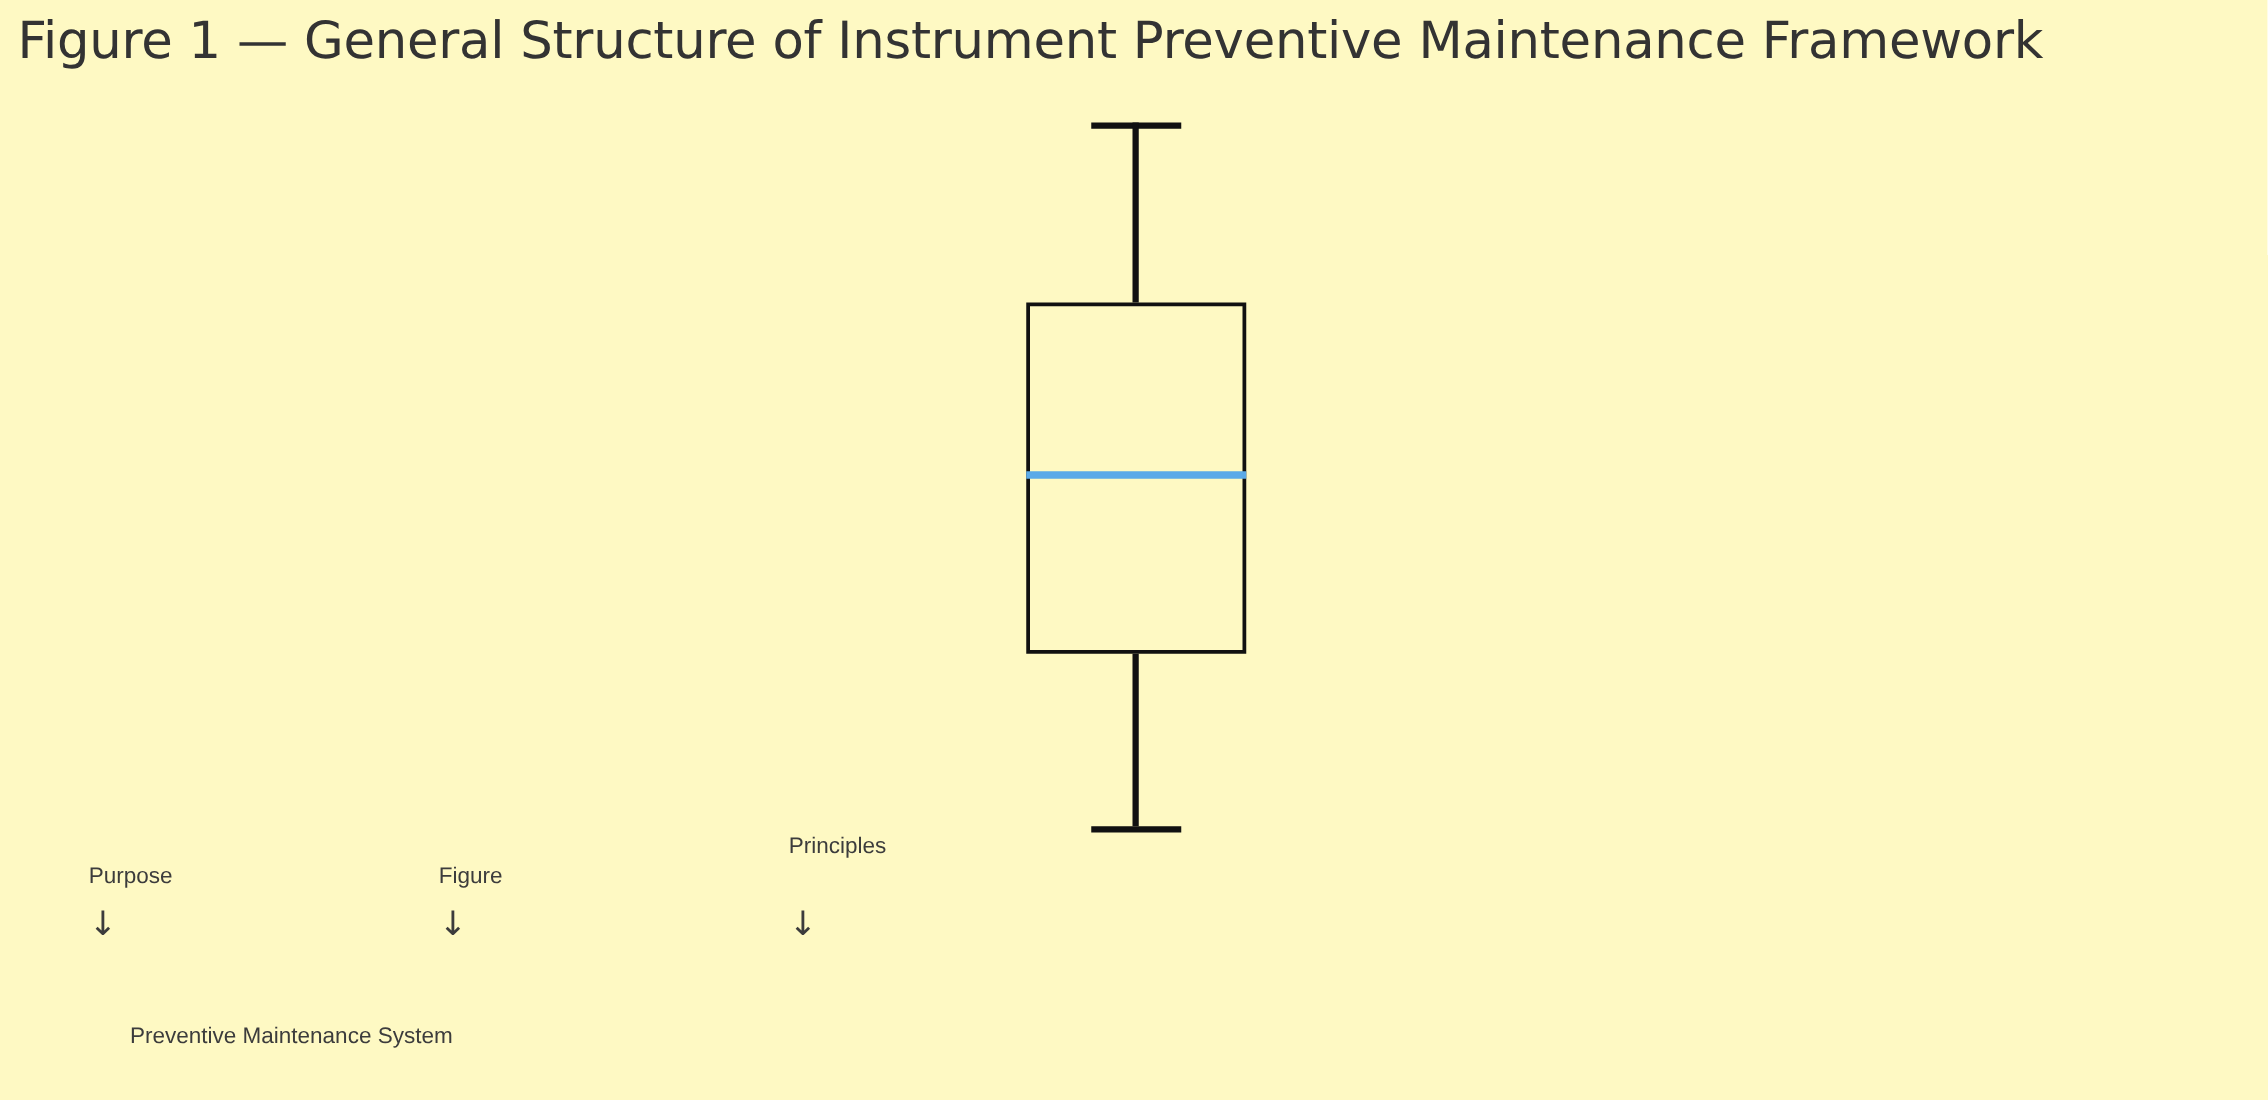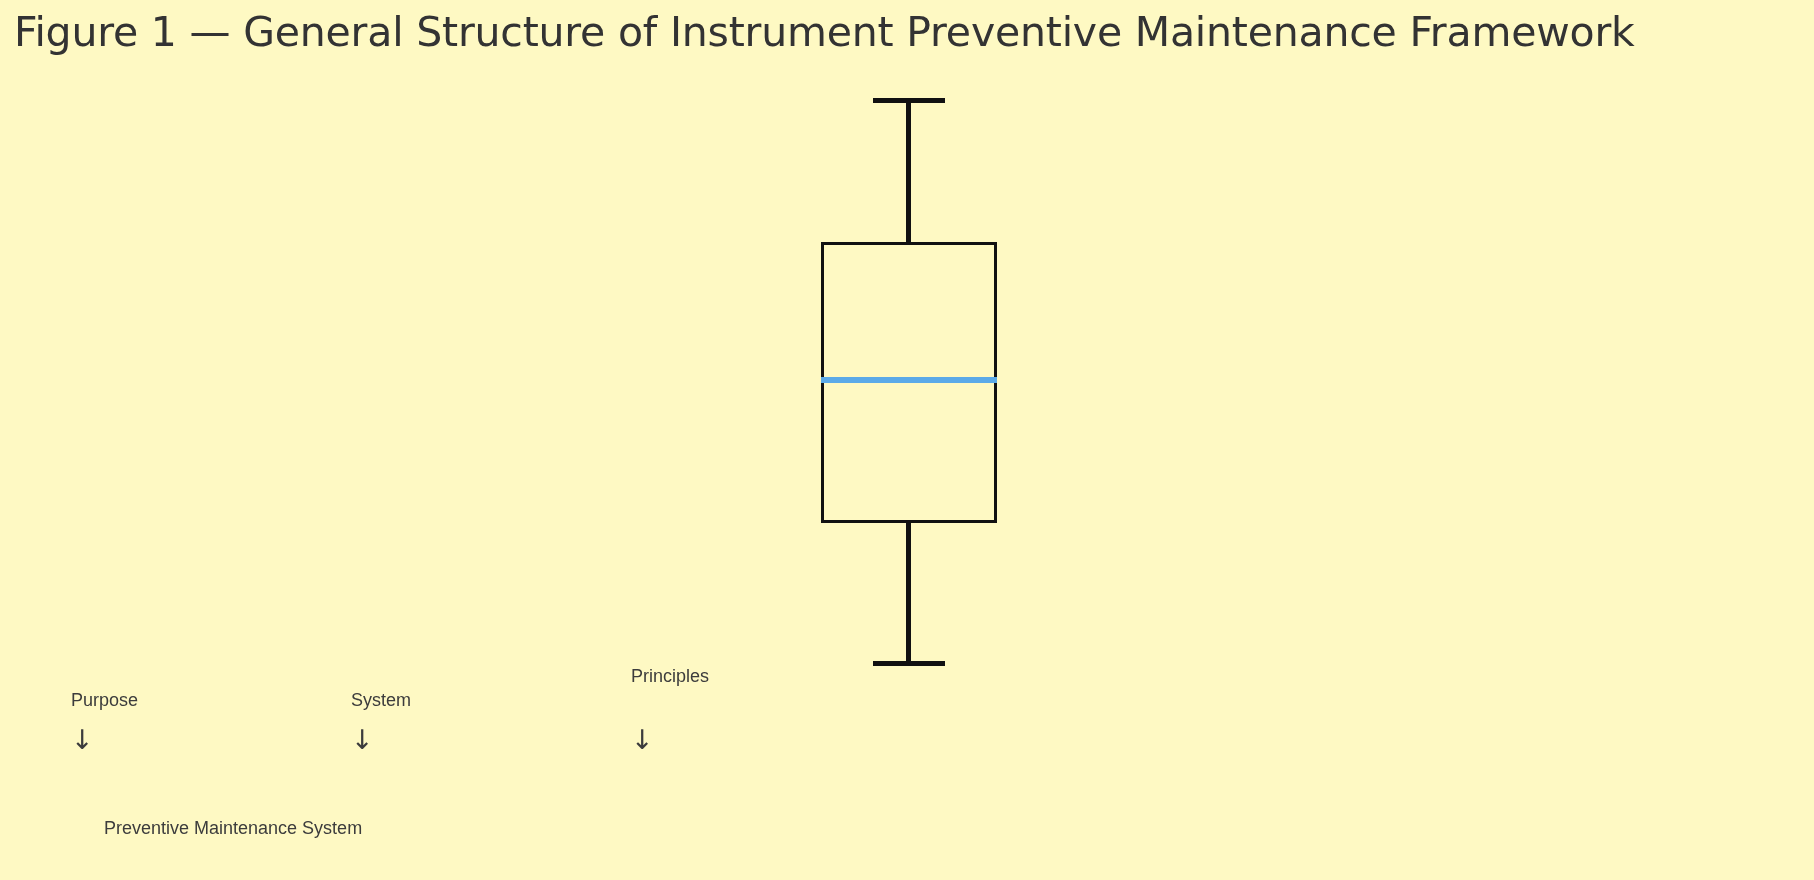--- a/index.html
+++ b/index.html
@@ -151,21 +151,21 @@
     <div id="median-line" style="left: 820.5px; top: 376.5px; width: 176px; background: rgb(91, 170, 232);"></div>
 
     <div class="bp-line" id="whisker-lower-stem" style="left: 906px; top: 523.065px; height: 137.935px; background: rgb(17, 17, 17);"></div>
     <div class="bp-line" id="whisker-lower-cap" style="left: 872.5px; top: 661px; width: 72px; background: rgb(17, 17, 17);"></div>
 
   </div>
 
   <div class="stage-label" id="stage-label-0">Purpose</div>
   <div class="stage-arrow" id="stage-arrow-0">↓</div>
 
-  <div class="stage-label" id="stage-label-1">System</div>
+  <div class="stage-label" id="stage-label-1">Figure</div>
   <div class="stage-arrow" id="stage-arrow-1">↓</div>
 
   <div class="stage-label" id="stage-label-2">Principles</div>
   <div class="stage-arrow" id="stage-arrow-2">↓</div>
 
   <div id="system-caption">Preventive Maintenance System</div>
 
 </div>
 
 </body></html>

